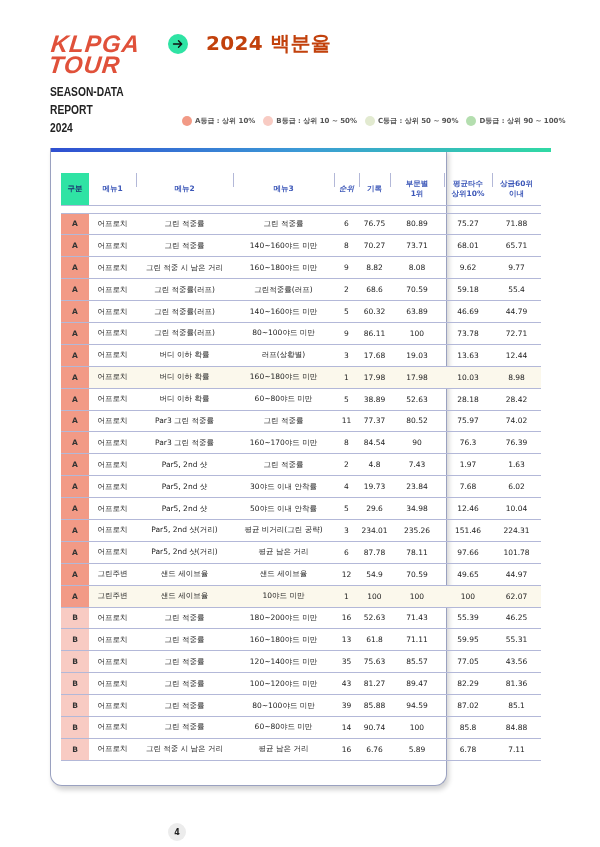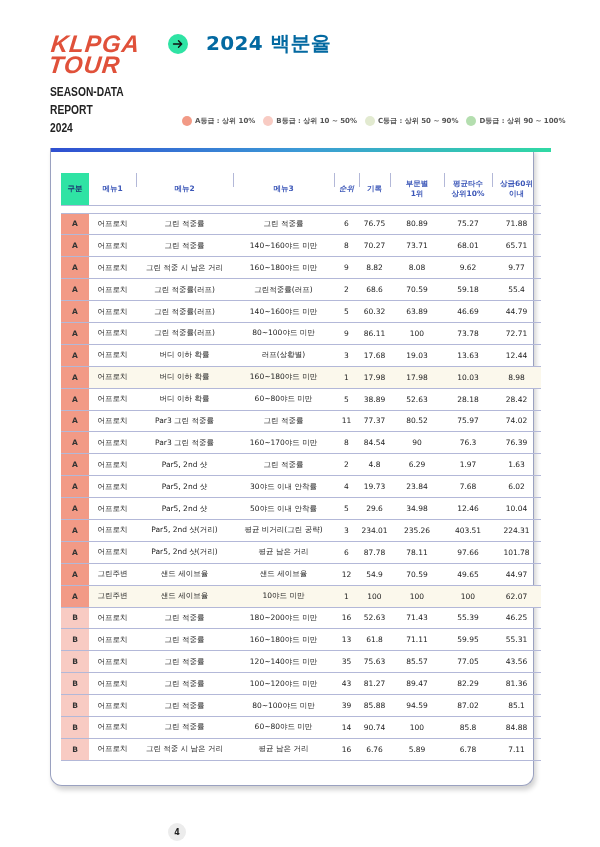--- a/index.html
+++ b/index.html
@@ -5,27 +5,27 @@
   * { box-sizing: border-box; margin: 0; padding: 0; }
   html, body { width: 600px; height: 847px; background: #ffffff; overflow: hidden; }
   body { position: relative; font-family: "DejaVu Sans", "Liberation Sans", sans-serif; color: #222; }
 
   .logo { position: absolute; left: 50px; top: 33px; }
   .logo .brand { font-family: "Liberation Sans", sans-serif; font-weight: 900; font-style: italic; color: #e0513a; font-size: 24px; line-height: 21px; letter-spacing: 1px; transform: skewX(-6deg); }
   .logo .sub { margin-top: 8px; font-family: "Liberation Sans", sans-serif; font-weight: 700; font-size: 12.5px; line-height: 18px; color: #222; transform: scaleX(0.82); transform-origin: left; }
 
   .title-wrap { position: absolute; left: 168px; top: 30px; display: flex; align-items: center; }
   .arrow-badge { width: 20px; height: 20px; border-radius: 50%; background: #2fe3a4; display: flex; align-items: center; justify-content: center; }
-  .page-title { margin-left: 18px; font-size: 20px; font-weight: 700; color: #0369a1; letter-spacing: 0.3px; }
+  .page-title { margin-left: 18px; font-size: 20px; font-weight: 700; color: #c2410c; letter-spacing: 0.3px; }
 
   .legend { position: absolute; left: 170px; top: 116px; display: flex; align-items: center; font-size: 7px; color: #555; font-weight: 700; margin-left: 12px; }
   .legend-item { display: flex; align-items: center; margin-right: 8px; }
   .legend-dot { width: 10px; height: 10px; border-radius: 50%; margin-right: 3px; }
 
-  .card { position: absolute; left: 50px; top: 148px; width: 484px; height: 638px; border: 1px solid #9aa1c0; border-top: none; border-radius: 0 0 12px 12px; box-shadow: 2px 4px 5px rgba(0,0,0,0.18); background: #fff; }
+  .card { position: absolute; left: 50px; top: 148px; width: 397px; height: 638px; border: 1px solid #9aa1c0; border-top: none; border-radius: 0 0 12px 12px; box-shadow: 2px 4px 5px rgba(0,0,0,0.18); background: #fff; }
   .card-bar { position: absolute; left: 0; top: 0; width: 500px; height: 4px; background: linear-gradient(90deg, #2f4fd1 0%, #3c9ad6 50%, #30d9a4 100%); }
 
   table { position: absolute; left: 10px; top: 25px; width: 480px; border-collapse: collapse; table-layout: fixed; }
   thead th { height: 32px; font-size: 7.5px; font-weight: 700; color: #3c57b8; text-align: center; line-height: 10px; border-bottom: 1px solid #b3b8d8; position: relative; }
   thead th.first { background: #2fe3a4; color: #1d2f70; }
   thead th.sep::before { content: ""; position: absolute; left: 0; top: 0; height: 14px; width: 1px; background: #b3b8d8; }
   .spacer td { height: 8px; border-bottom: 1px solid #b3b8d8; }
   tbody td { height: 21.9px; font-size: 7.5px; text-align: center; color: #222; border-bottom: 1px solid #b3b8d8; white-space: nowrap; overflow: hidden; }
   tbody td.grade { font-weight: 700; color: #333; }
   tbody tr.hl td:not(.grade) { background: #fbf8ec; }
@@ -230,21 +230,21 @@
           <td>76.3</td>
           <td>76.39</td>
         </tr>
         <tr>
           <td class="grade" style="background: rgb(242, 154, 134);">A</td>
           <td>어프로치</td>
           <td>Par5, 2nd 샷</td>
           <td>그린 적중률</td>
           <td>2</td>
           <td>4.8</td>
-          <td>6.29</td>
+          <td>7.43</td>
           <td>1.97</td>
           <td>1.63</td>
         </tr>
         <tr>
           <td class="grade" style="background: rgb(242, 154, 134);">A</td>
           <td>어프로치</td>
           <td>Par5, 2nd 샷</td>
           <td>30야드 이내 안착률</td>
           <td>4</td>
           <td>19.73</td>
@@ -264,21 +264,21 @@
           <td>10.04</td>
         </tr>
         <tr>
           <td class="grade" style="background: rgb(242, 154, 134);">A</td>
           <td>어프로치</td>
           <td>Par5, 2nd 샷(거리)</td>
           <td>평균 비거리(그린 공략)</td>
           <td>3</td>
           <td>234.01</td>
           <td>235.26</td>
-          <td>403.51</td>
+          <td>151.46</td>
           <td>224.31</td>
         </tr>
         <tr>
           <td class="grade" style="background: rgb(242, 154, 134);">A</td>
           <td>어프로치</td>
           <td>Par5, 2nd 샷(거리)</td>
           <td>평균 남은 거리</td>
           <td>6</td>
           <td>87.78</td>
           <td>78.11</td>

